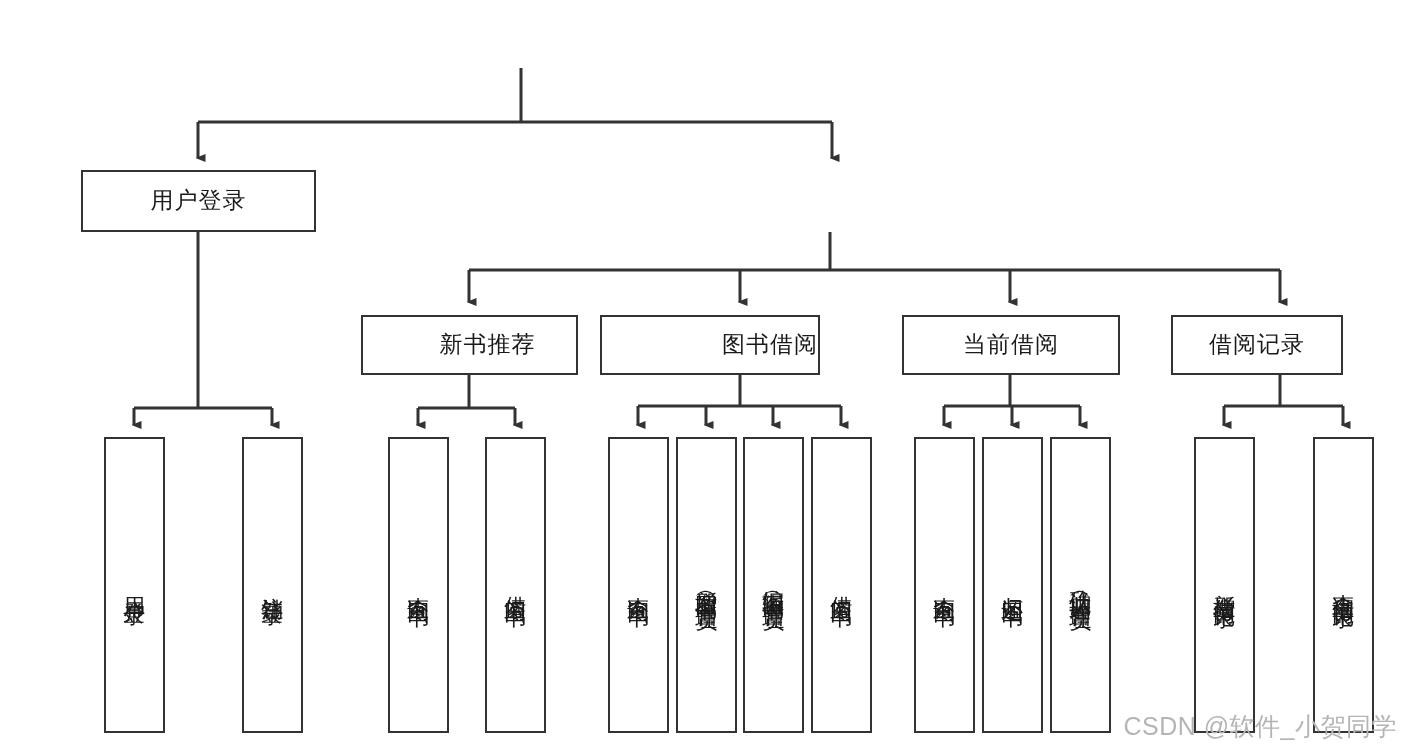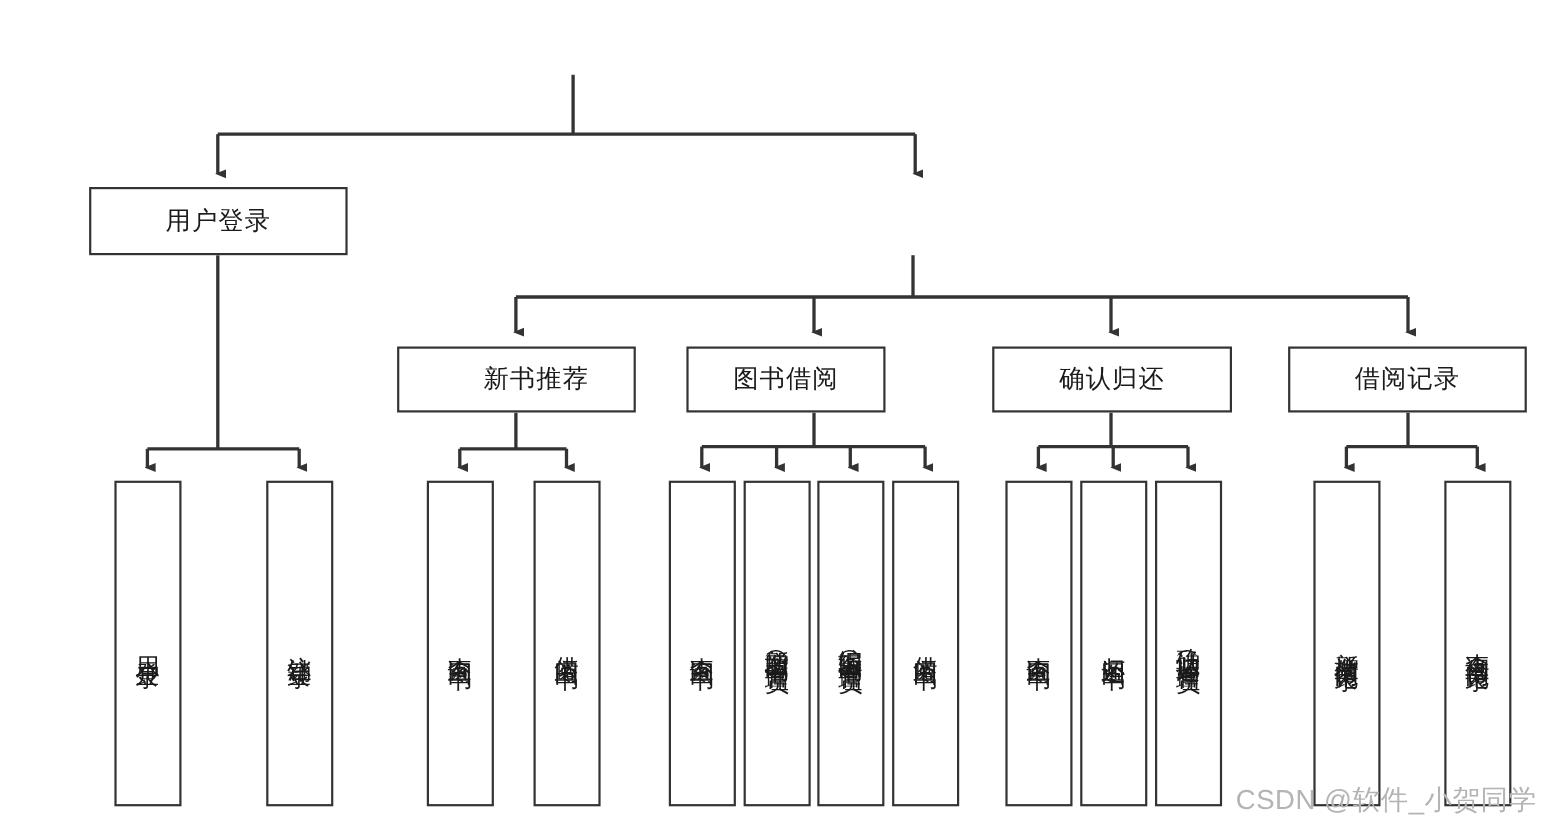--- a/index.html
+++ b/index.html
@@ -121,27 +121,27 @@
   </svg>
 
 
   <div class="node horiz" style="left: 81px; top: 170px; width: 235px; height: 62px;">
     <span>用户登录</span>
   </div>
 
   <div class="node horiz" style="left: 361px; top: 315px; width: 217px; height: 60px; padding-left: 36px;">
     <span>新书推荐</span>
   </div>
-  <div class="node horiz" style="left: 624px; top: 315px; width: 181px; height: 60px;">
+  <div class="node horiz" style="left: 600px; top: 315px; width: 220px; height: 60px; justify-content: flex-end;">
     <span>图书借阅</span>
   </div>
   <div class="node horiz" style="left: 902px; top: 315px; width: 218px; height: 60px;">
-    <span>确认归还</span>
+    <span>当前借阅</span>
   </div>
-  <div class="node horiz" style="left: 1171px; top: 315px; width: 217px; height: 60px;">
+  <div class="node horiz" style="left: 1171px; top: 315px; width: 172px; height: 60px;">
     <span>借阅记录</span>
   </div>
 
   <div class="node vert" style="left: 104px; top: 437px; width: 61px; height: 296px;">
     <span>用户登录</span>
   </div>
   <div class="node vert" style="left: 242px; top: 437px; width: 61px; height: 296px;">
     <span>注销登录</span>
   </div>
   <div class="node vert" style="left: 388px; top: 437px; width: 61px; height: 296px;">

